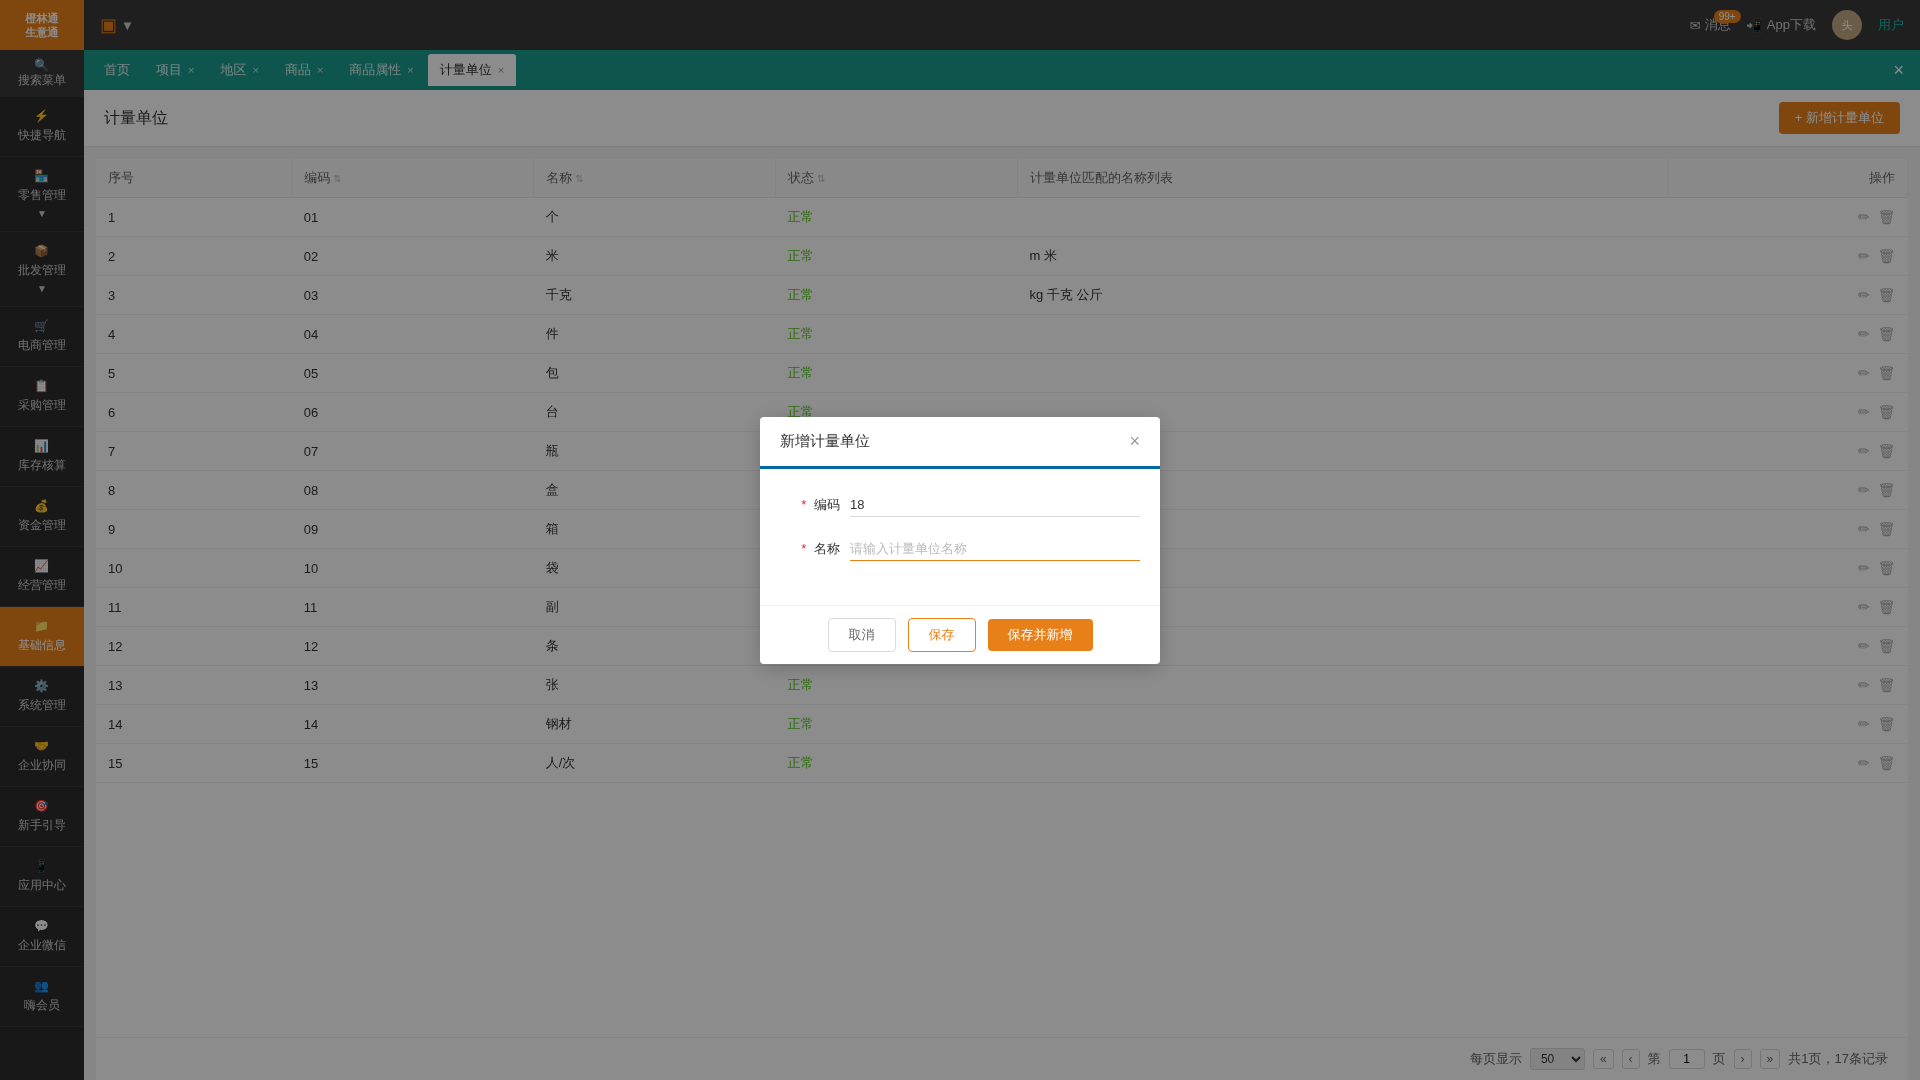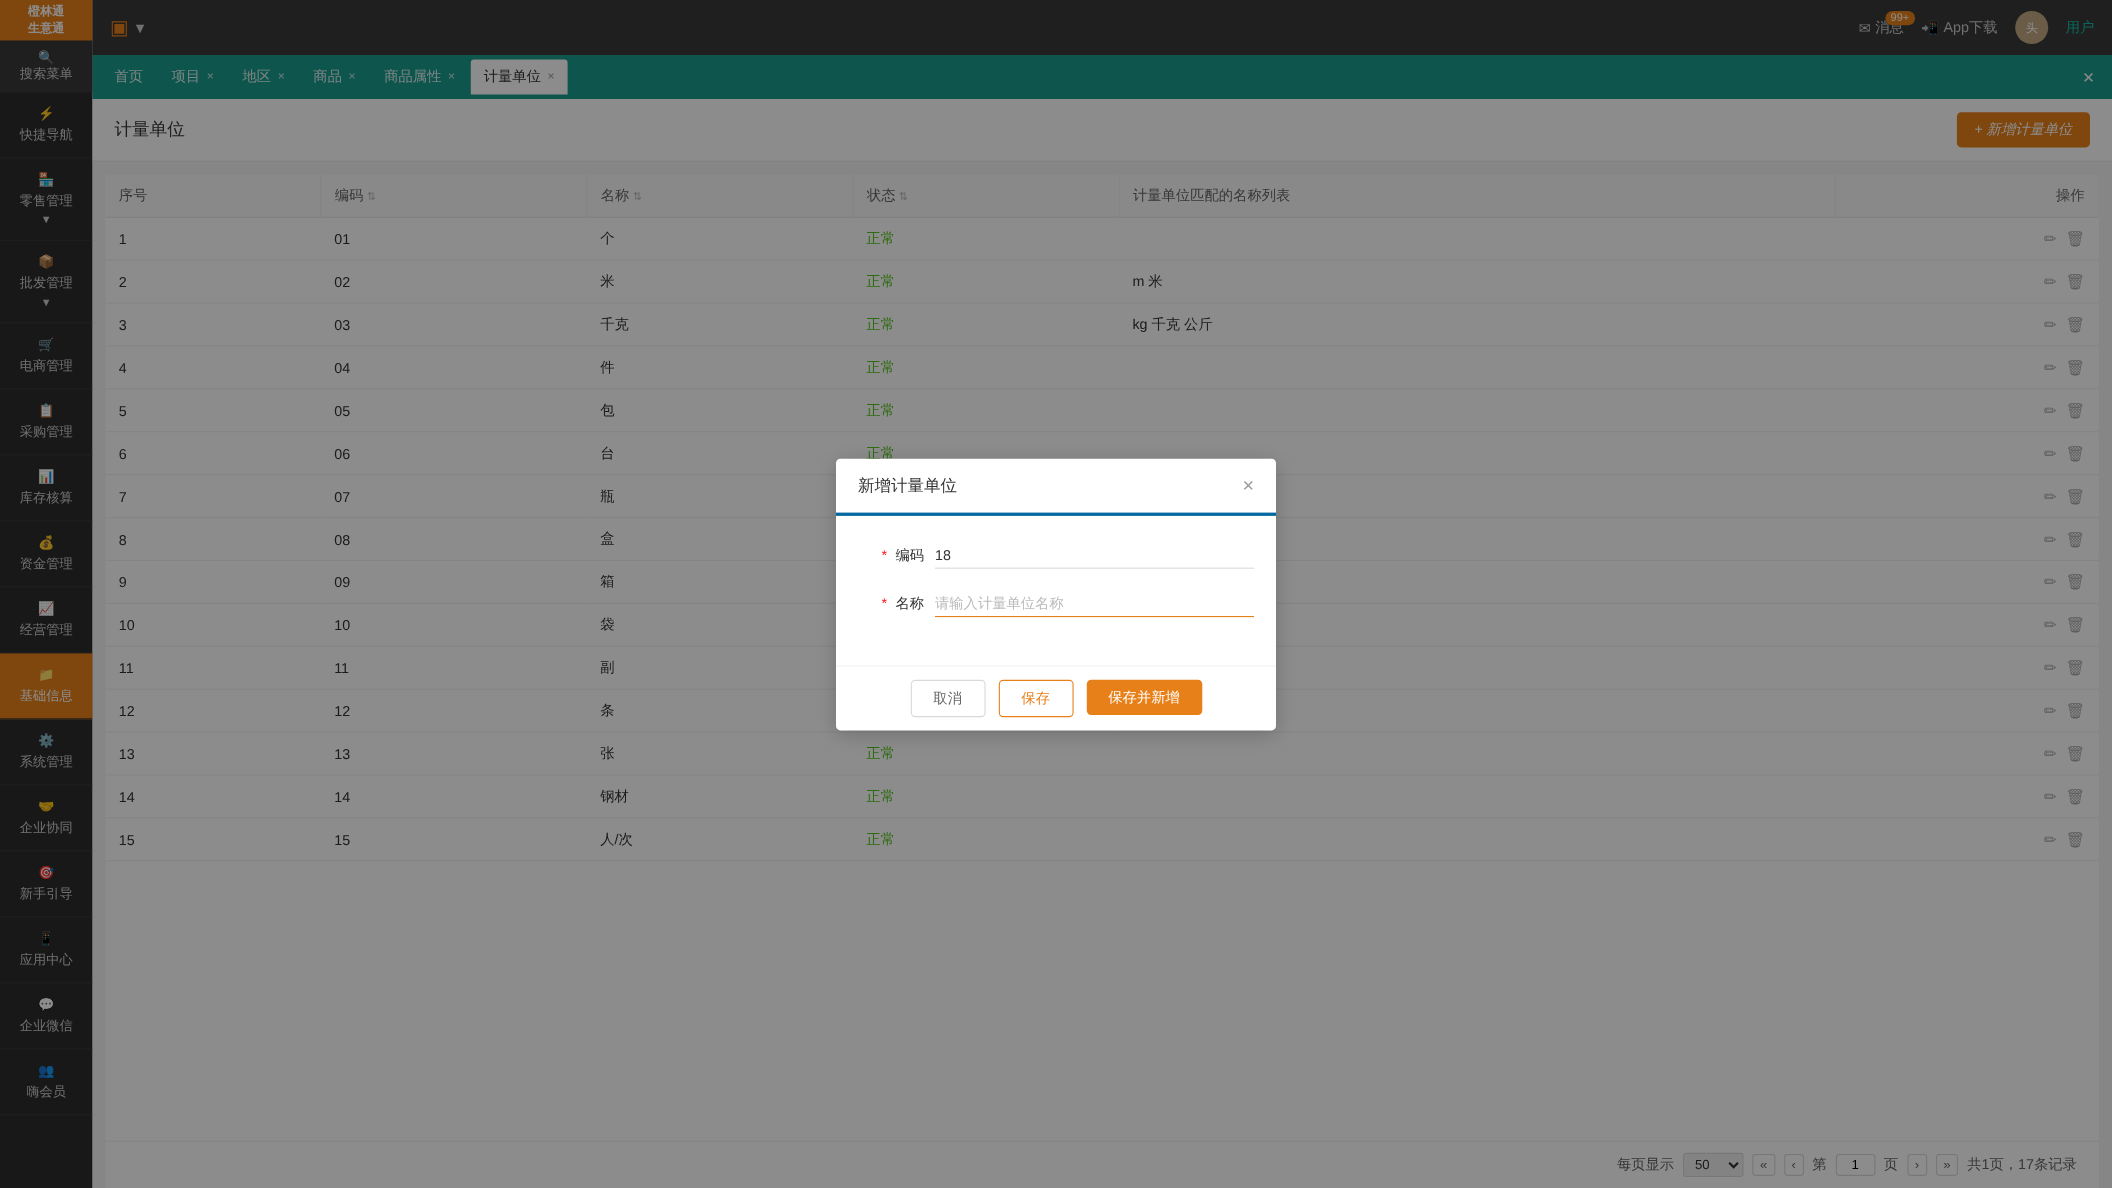--- a/index.html
+++ b/index.html
@@ -9,21 +9,21 @@
     .sidebar {
       width: 84px;
       background: #2d2d2d;
       display: flex;
       flex-direction: column;
       flex-shrink: 0;
       height: 100%;
     }
     .sidebar-logo {
       background: #e8801a;
-      height: 37px;
+      height: 50px;
       display: flex;
       align-items: center;
       justify-content: center;
       color: white;
       font-size: 14px;
       font-weight: bold;
       padding: 6px;
     }
     .sidebar-logo-text { font-size: 11px; text-align: center; line-height: 1.3; }
     .sidebar-search {
@@ -159,21 +159,20 @@
     }
     .page-title { font-size: 16px; color: #333; font-weight: 500; }
     .btn-add {
       background: #e8801a;
       color: white;
       border: none;
       border-radius: 4px;
       padding: 7px 16px;
       font-size: 13px;
       cursor: pointer;
-      font-style: italic;
     }
 
     
     .table-container {
       flex: 1;
       background: white;
       margin: 12px 12px 0 12px;
       overflow: auto;
     }
     table {
@@ -276,21 +275,21 @@
       outline: none;
       color: #333;
     }
     .form-input.has-value { border-bottom-color: #d9d9d9; }
     .form-input.focused { border-bottom-color: #e8801a; }
     .form-input::placeholder { color: #bbb; }
     .modal-footer {
       padding: 12px 20px;
       border-top: 1px solid #f0f0f0;
       display: flex;
-      align-items: flex-start;
+      align-items: center;
       justify-content: center;
       gap: 12px;
     }
     .btn-cancel {
       border: 1px solid #d9d9d9;
       background: white;
       color: #666;
       border-radius: 4px;
       padding: 7px 20px;
       font-size: 13px;

